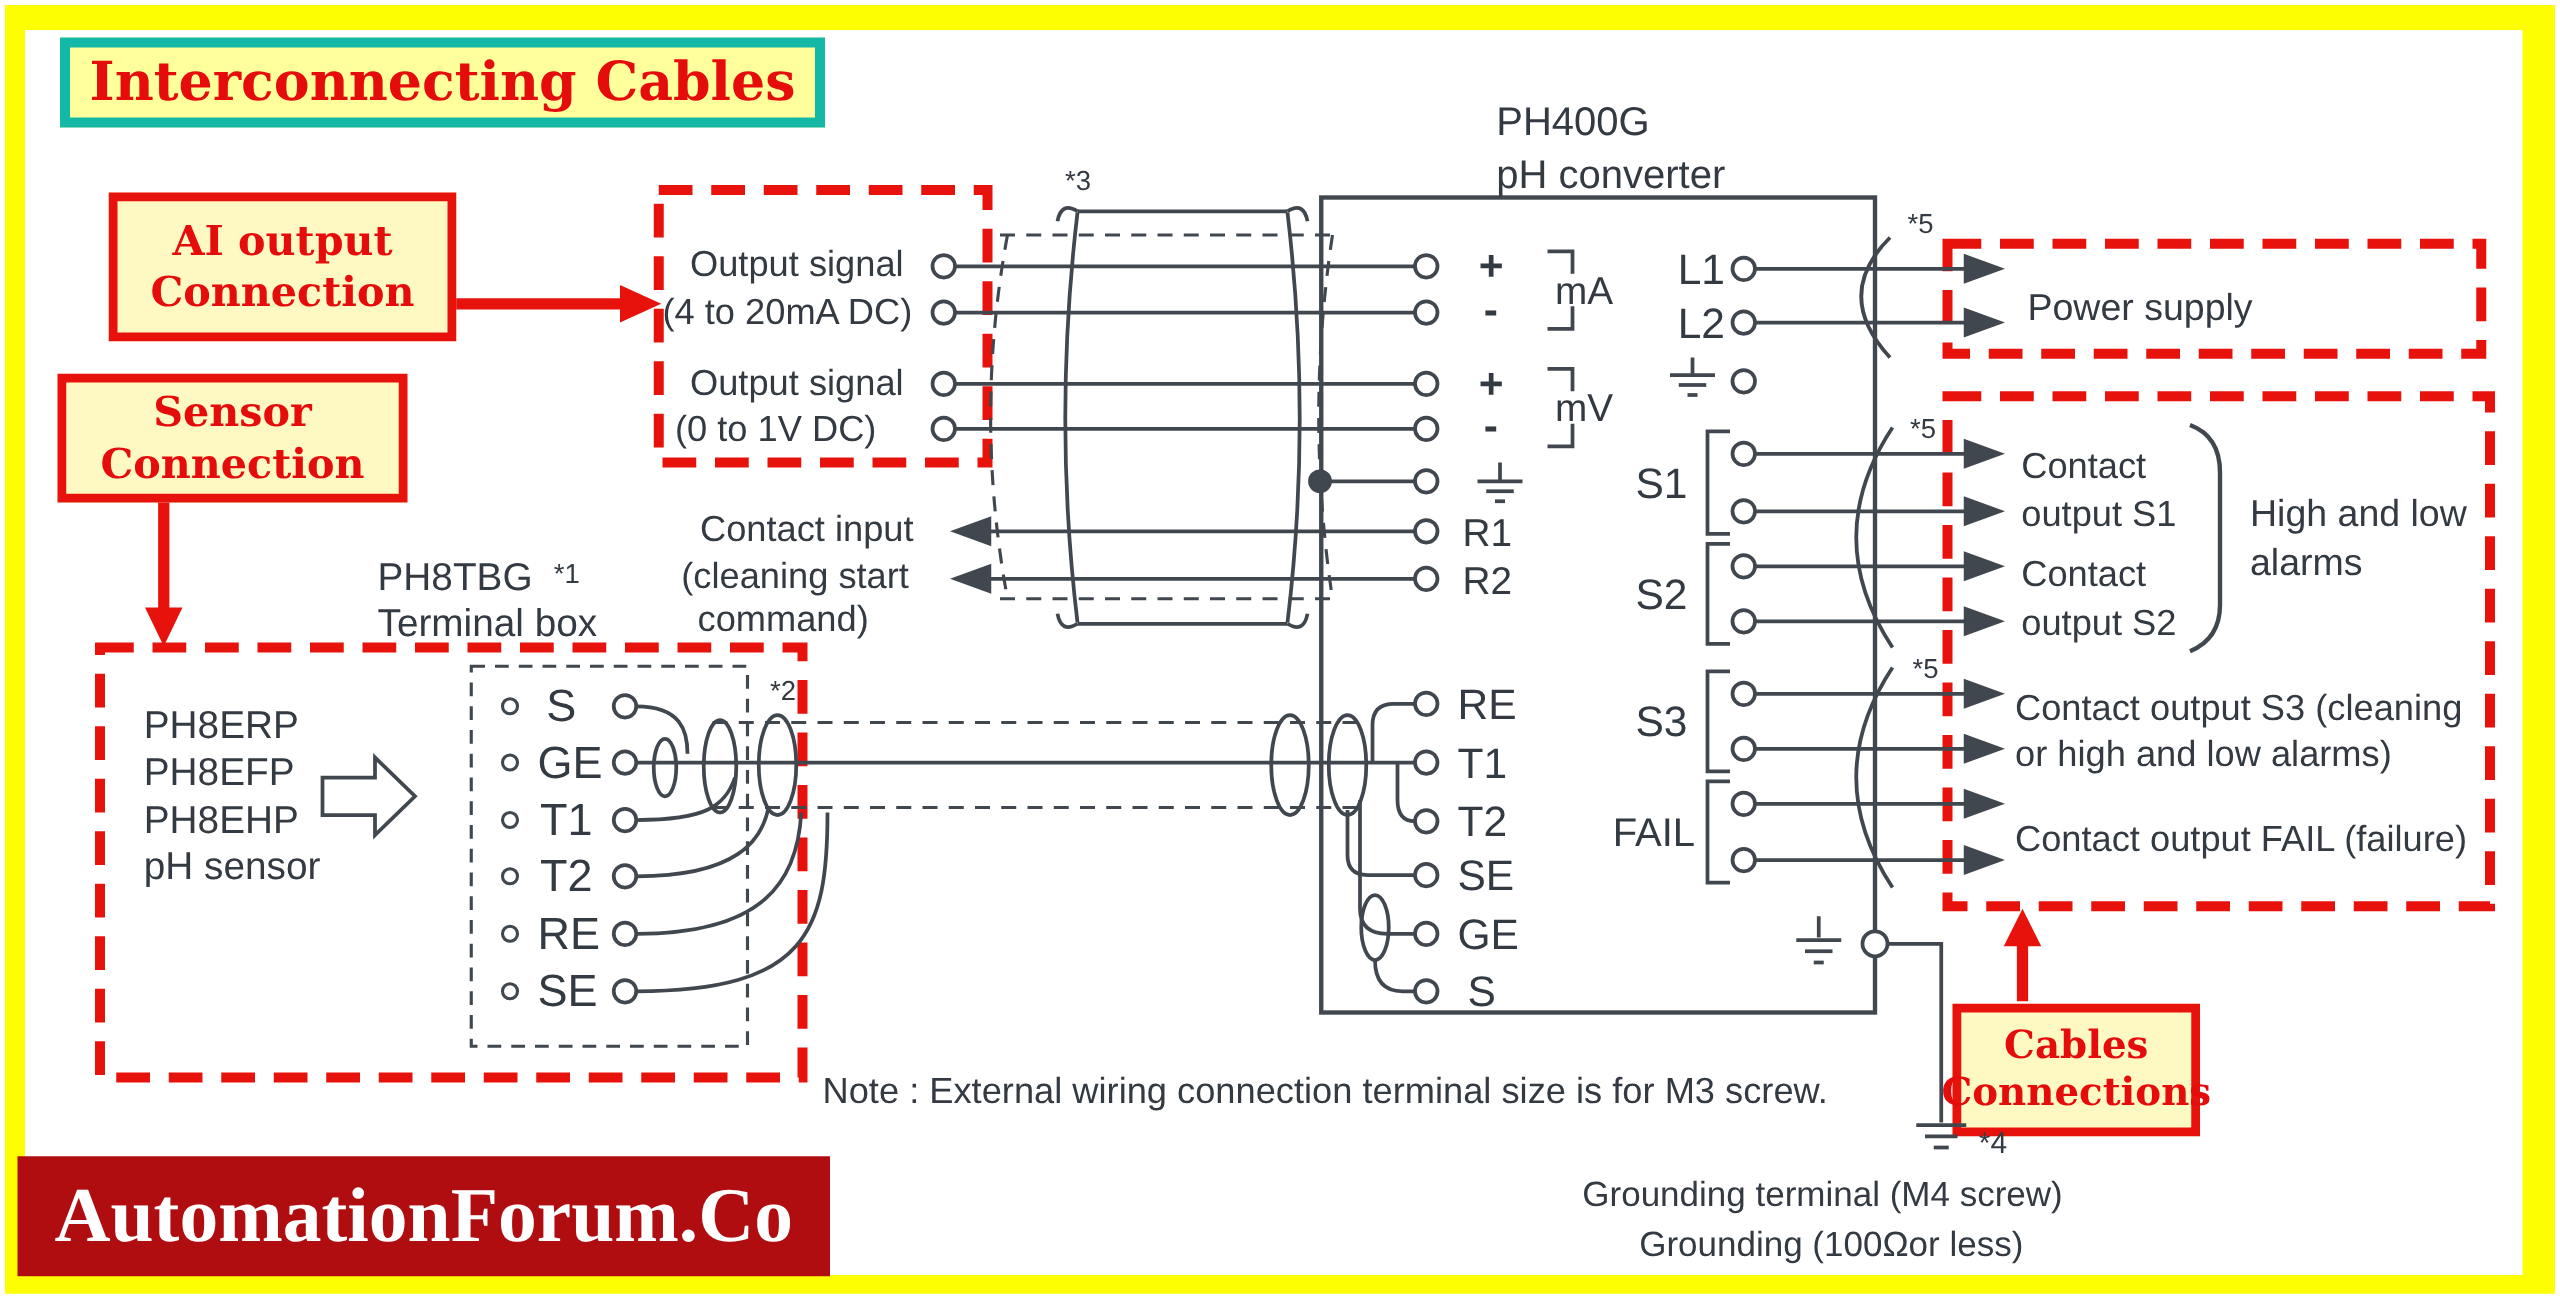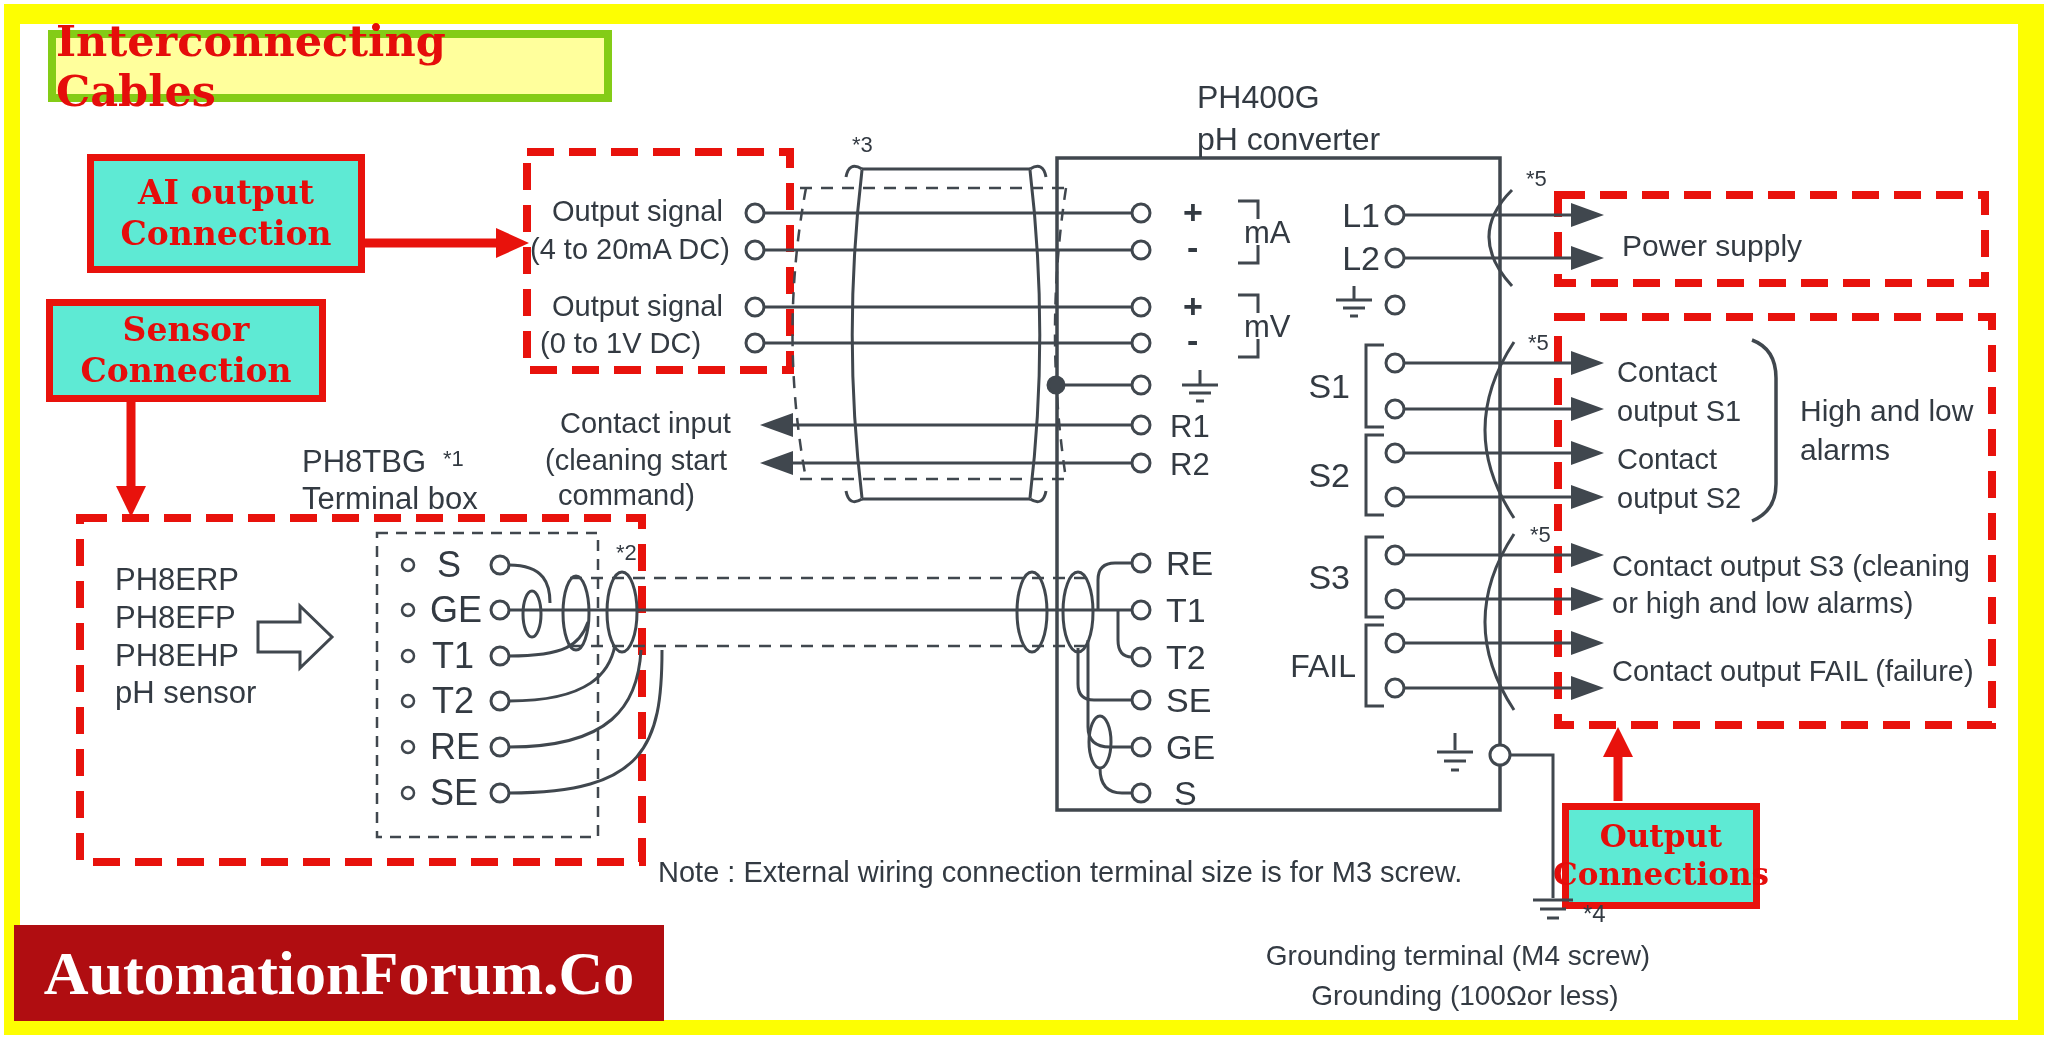--- a/index.html
+++ b/index.html
@@ -1,24 +1,24 @@
 <!DOCTYPE html>
 <html><head>
 <meta charset="utf-8">
 <style>
   html,body{margin:0;padding:0;background:#fff;}
   .page{position:relative;width:2048px;height:1039px;background:#ffffff;overflow:hidden;
         font-family:"Liberation Sans",sans-serif;}
   .frame{position:absolute;inset:4px;border-style:solid;border-color:#fdfe02;
          border-width:20px 26px 15px 16px;pointer-events:none;}
-  .title-box{position:absolute;left:48px;top:30px;width:564px;height:72px;
-     background:#ffff9c;border:8px solid #84cc16;box-sizing:border-box;
+  .title-box{position:absolute;left:48px;top:30px;width:612px;height:72px;
+     background:#ffff9c;border:8px solid #14b8a6;box-sizing:border-box;
      display:flex;align-items:center;justify-content:center;
      font-family:"DejaVu Serif",serif;font-weight:bold;font-size:43px;color:#e50d0b;}
-  .callout{position:absolute;background:#5eead4;border:7px solid #e8120c;box-sizing:border-box;
+  .callout{position:absolute;background:#fef9c3;border:7px solid #e8120c;box-sizing:border-box;
      display:flex;flex-direction:column;align-items:center;justify-content:center;
      font-family:"DejaVu Serif",serif;font-weight:bold;color:#e50d0b;line-height:1.22;}
   .callout.ai{left:87px;top:154px;width:278px;height:119px;font-size:33px;}
   .callout.sensor{left:46px;top:299px;width:280px;height:103px;font-size:33px;text-align:center;}
   .callout.out{left:1562px;top:803px;width:198px;height:106px;font-size:31px;}
   .banner{position:absolute;left:14px;top:925px;width:650px;height:96px;background:#b00d11;
      display:flex;align-items:center;justify-content:center;
      font-family:"Liberation Serif",serif;font-weight:bold;font-size:62px;color:#ffffff;text-align:right;}
   svg{position:absolute;left:0;top:0;}
   svg text{font-family:"Liberation Sans",sans-serif;fill:#333a42;}
@@ -38,21 +38,21 @@
     <div>AI output</div>
     <div>Connection</div>
   </div>
 
   <div class="callout sensor">
     <div>Sensor</div>
     <div>Connection</div>
   </div>
 
   <div class="callout out">
-    <div>Output</div>
+    <div>Cables</div>
     <div>Connections</div>
   </div>
 
   <div class="banner">
     <span>AutomationForum.Co</span>
   </div>
 
   <svg width="2048" height="1039" viewBox="0 0 2048 1039">
 
     <g fill="#e8120c" stroke="#e8120c">

